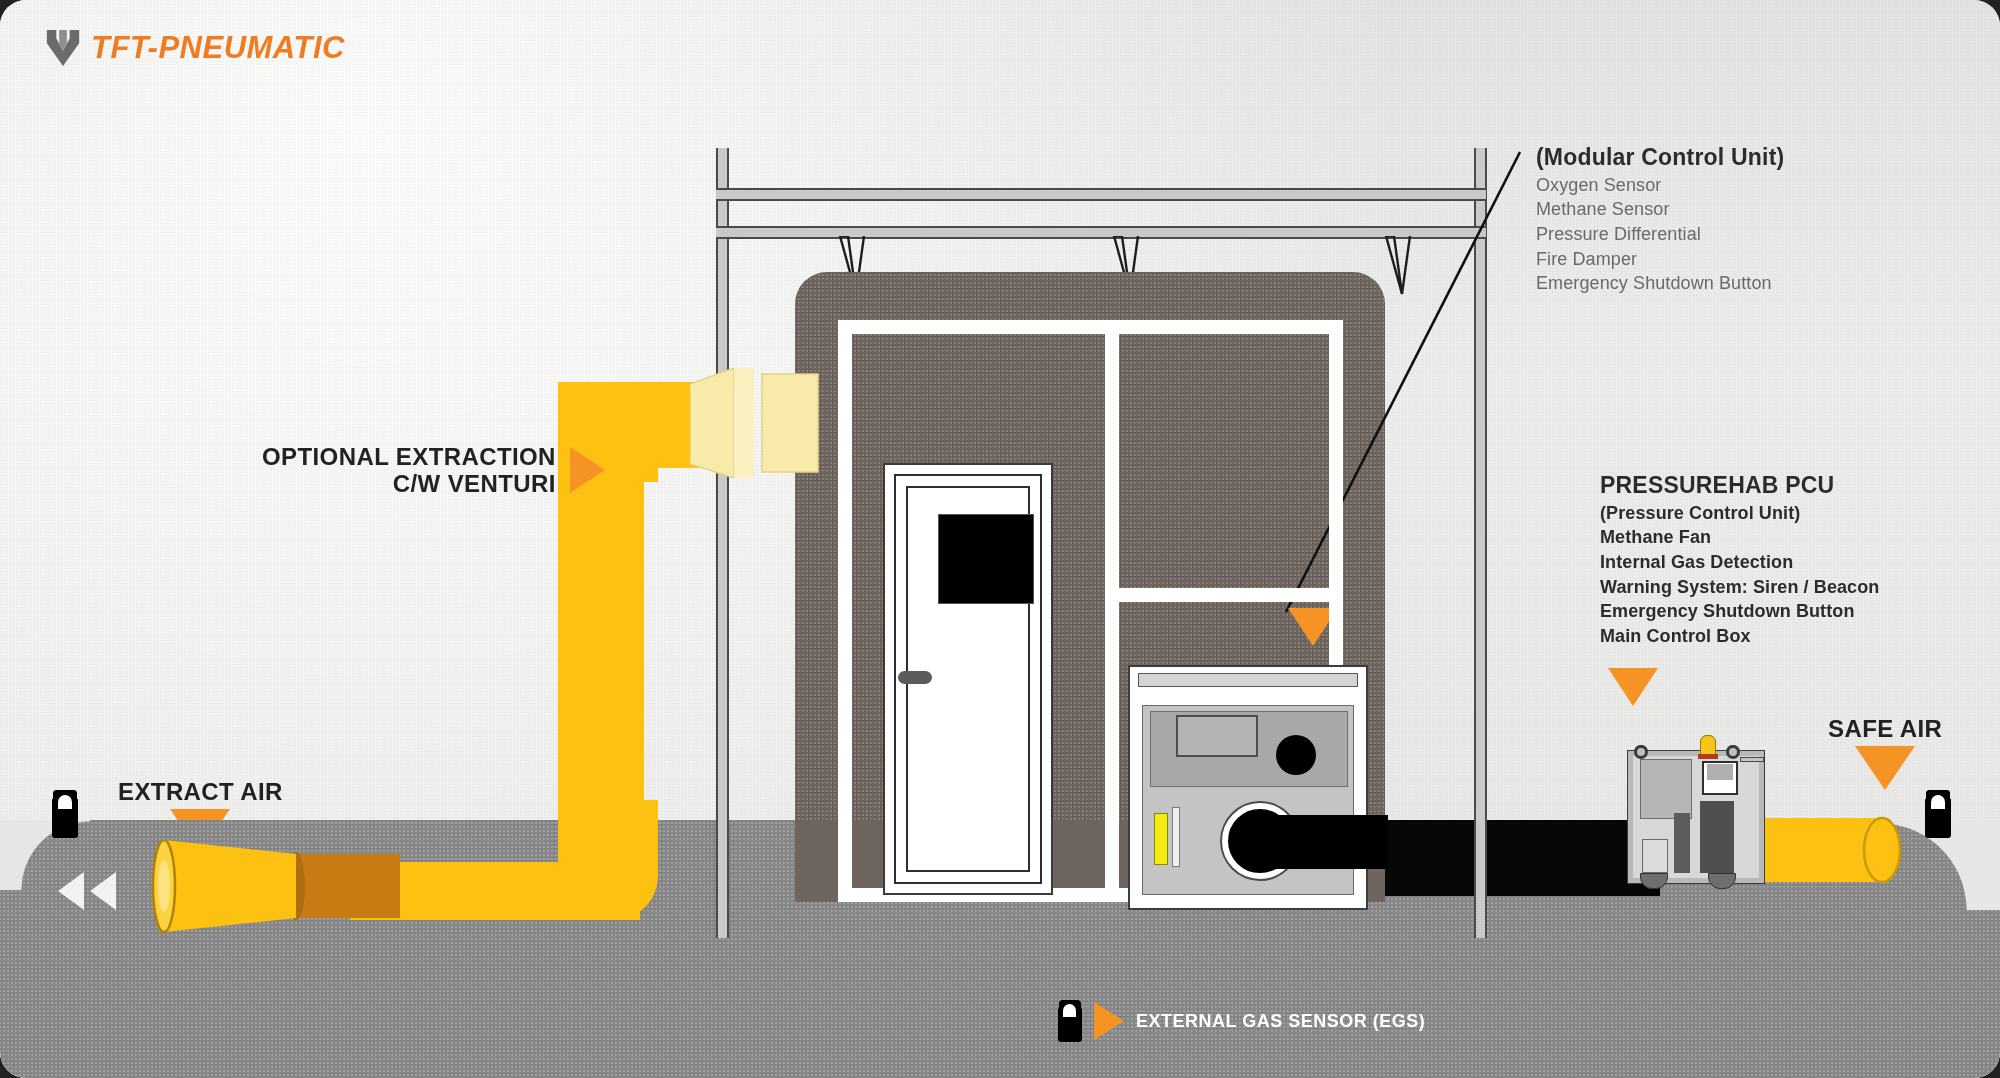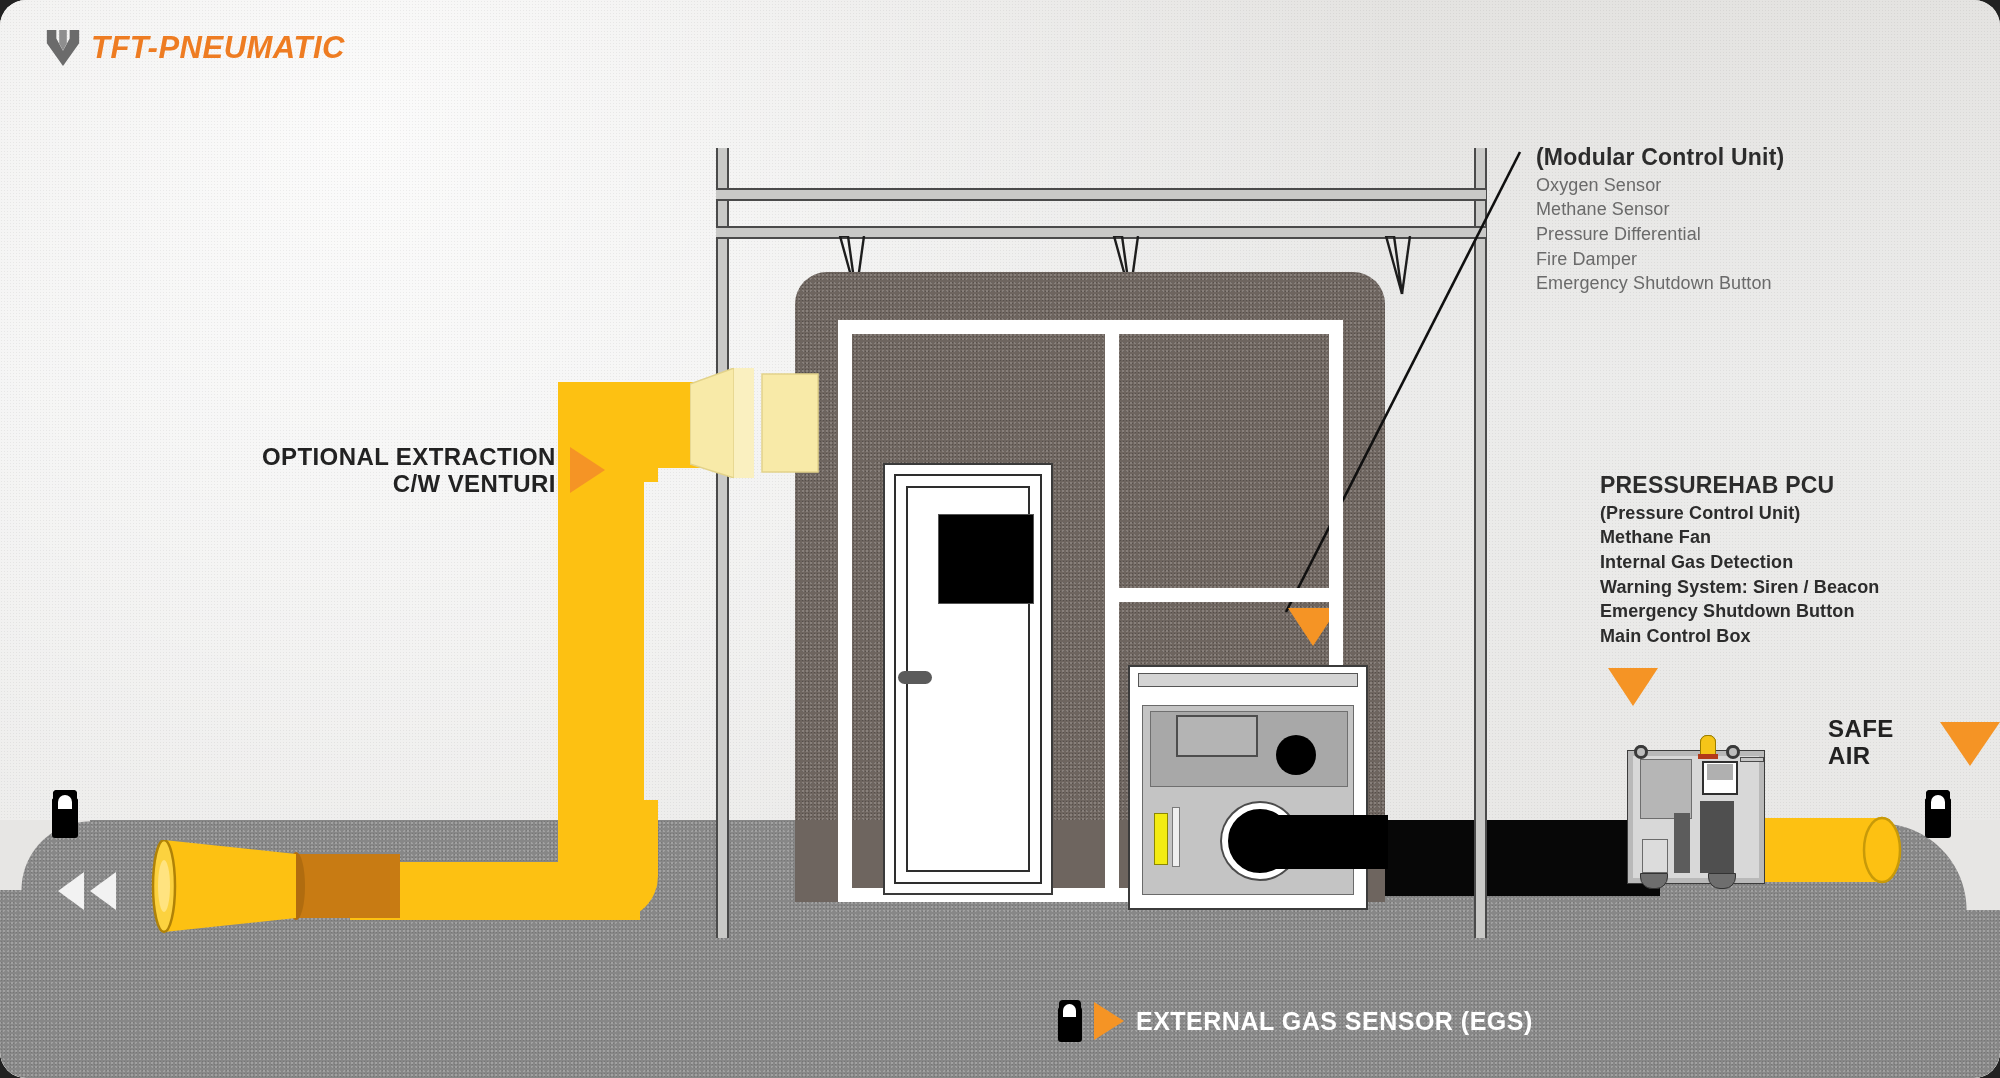--- a/index.html
+++ b/index.html
@@ -120,21 +120,21 @@
   }
   .callout .sub {
     font-size:18px; color:#6a6a6a; line-height:1.37; letter-spacing:.1px;
   }
   .callout .sub.strong { color:#2c2c2c; font-weight:bold; }
 
   .tag-dark {
     font-size:24px; font-weight:bold; color:#222; letter-spacing:.4px; line-height:1.14;
   }
   .tag-white {
-    font-size:25px; font-weight:bold; color:#fff; letter-spacing:.5px;
+    font-size:18px; font-weight:bold; color:#fff; letter-spacing:.5px;
   }
 
   .tri-down {
     width:0; height:0; border-left:30px solid transparent; border-right:30px solid transparent;
     border-top:44px solid #f59425;
   }
   .tri-right-sm {
     width:0; height:0; border-top:23px solid transparent; border-bottom:23px solid transparent;
     border-left:35px solid #f59425;
   }
@@ -294,27 +294,31 @@
   </div>
 
   <div style="position:absolute; left:222px; top:443px; display:flex; align-items:center; gap:14px;margin-left:40px;">
     <div style="text-align:right;">
       <div class="tag-dark">OPTIONAL EXTRACTION</div>
       <div class="tag-dark">C/W VENTURI</div>
     </div>
     <div class="tri-right-sm"></div>
   </div>
 
+  <div style="position:absolute; left:118px; top:778px; display:flex; flex-direction:column; align-items:center;">
+    <div class="tag-dark">EXTRACT AIR</div>
+    <div class="tri-down" style="margin-top:4px;"></div>
+  </div>
   <div class="gas-sensor" style="position:absolute; left:52px; top:790px;">
     <div class="body"></div>
       <div class="cap"></div>
       <div class="dome"></div>
   </div>
 
-  <div style="position:absolute; left:1828px; top:715px; display:flex; flex-direction:row; align-items:center;">
+  <div style="position:absolute; left:1828px; top:715px; display:flex; flex-direction:column; align-items:center;">
     <div class="tag-dark">SAFE AIR</div>
     <div class="tri-down" style="margin-top:4px;"></div>
   </div>
   <div class="gas-sensor" style="position:absolute; left:1925px; top:790px;">
     <div class="body"></div>
       <div class="cap"></div>
       <div class="dome"></div>
   </div>
 
   <div style="position:absolute; left:1058px; top:1000px; display:flex; align-items:center; gap:12px;">

